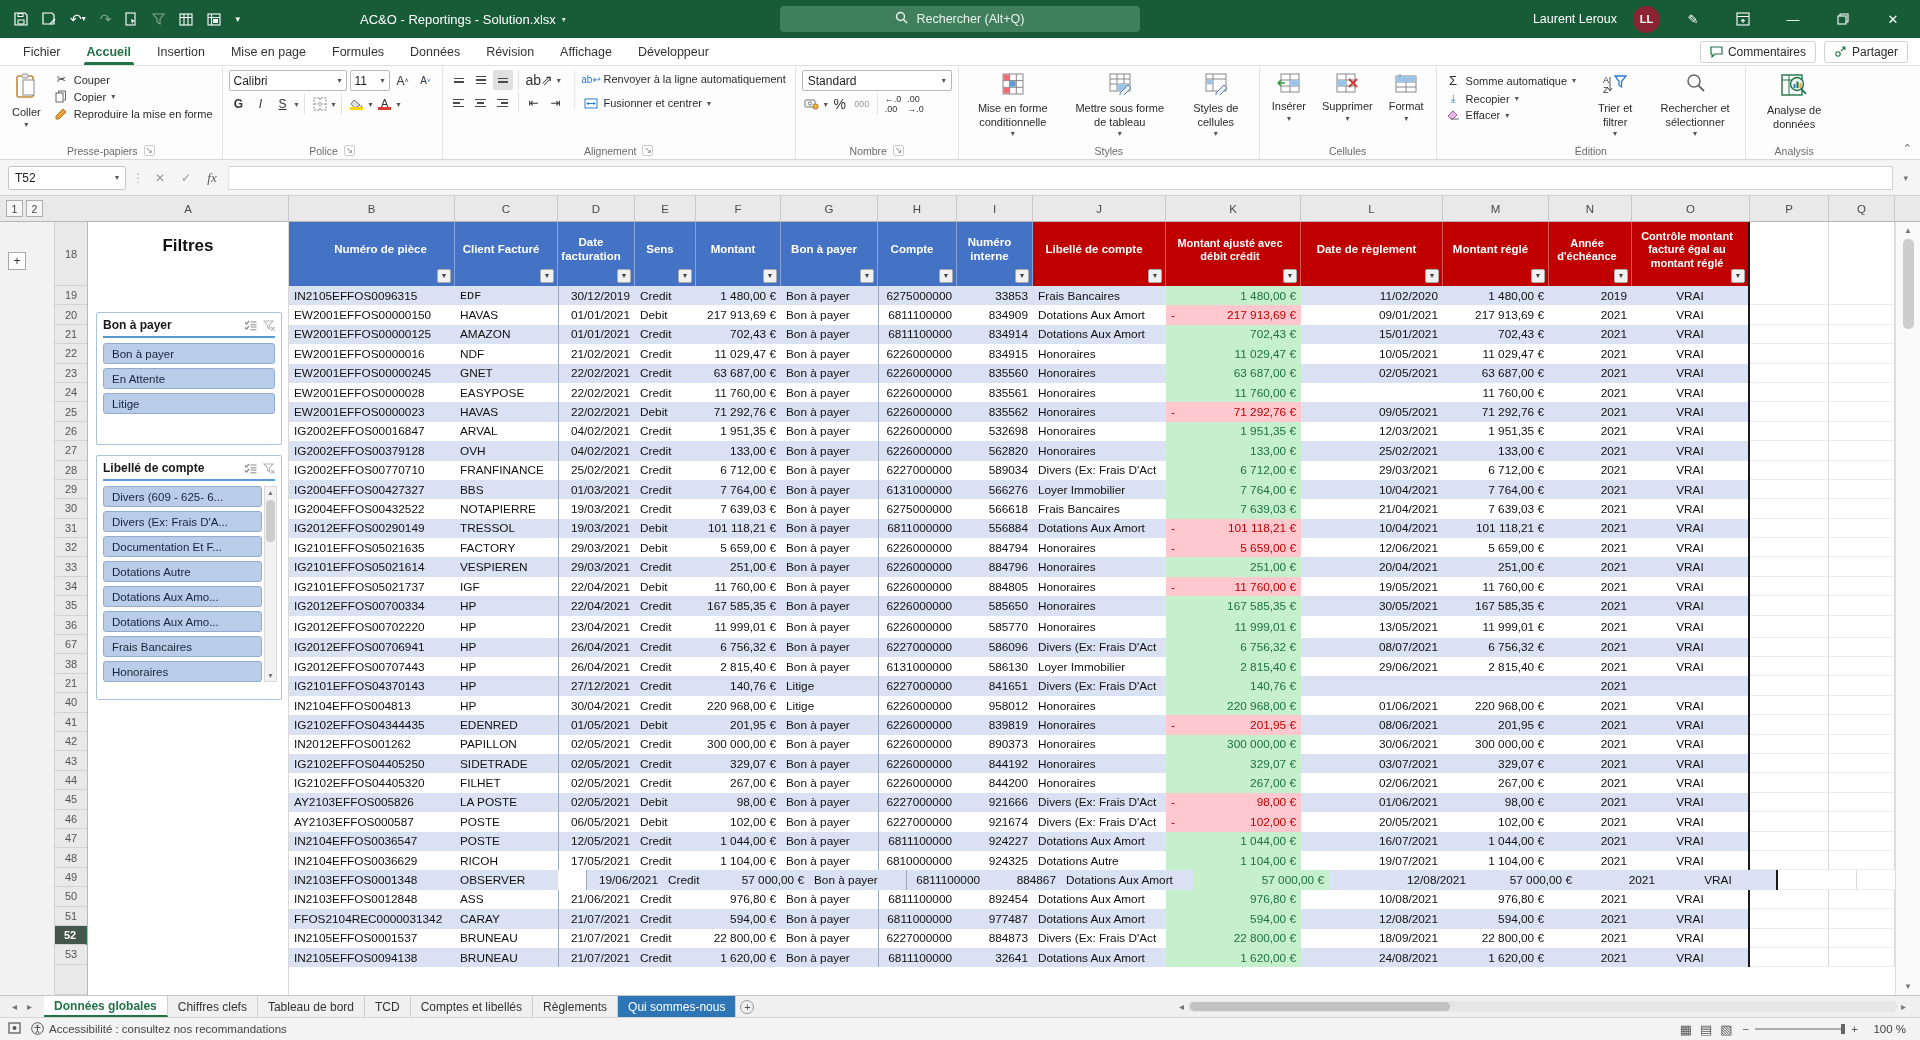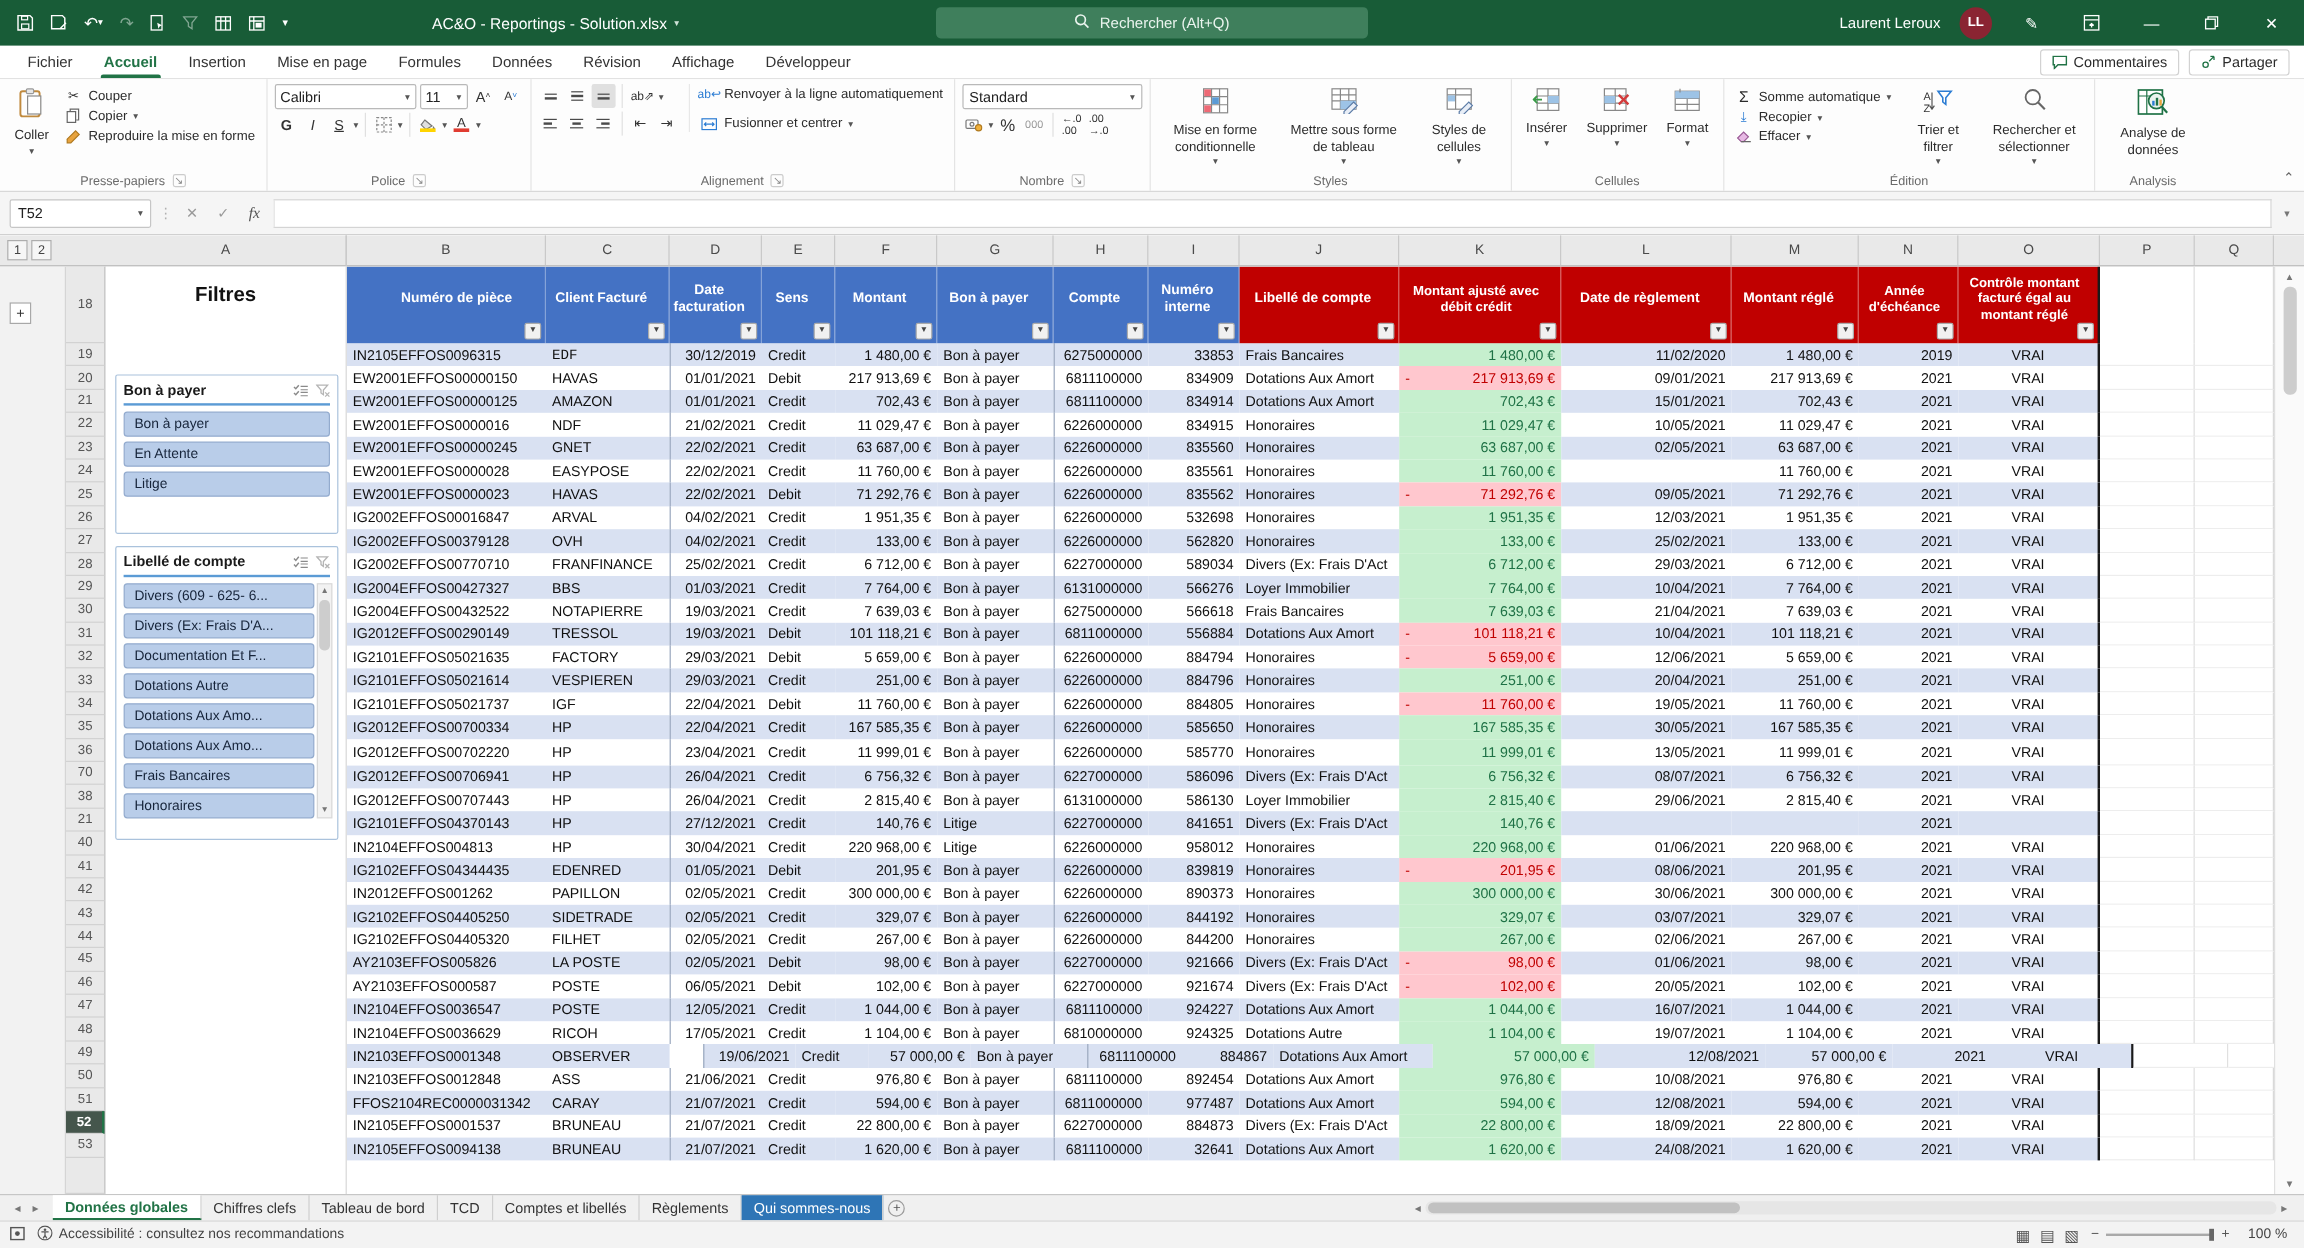--- a/index.html
+++ b/index.html
@@ -367,21 +367,21 @@
                   <i style="width:10px"></i>
                 </span>
               </span>
             <span class="mini sel">
                 <span class="lines">
                   <i style="width:10px"></i>
                   <i style="width:10px"></i>
                 </span>
               </span>
             <span class="sep-v"></span>
-            <span class="mini" style="font-size:10px">ab⇗</span>
+            <span class="mini" style="font-size:14px">ab⇗</span>
               <span class="dd">▾</span>
           </div>
           <div class="hr3">
             <span class="mini">
                 <span class="lines">
                   <i style="width:11px"></i>
                   <i style="width:7px"></i>
                   <i style="width:11px"></i>
                 </span>
               </span>
@@ -660,21 +660,21 @@
           <div class="g-cell" style="height: 19.4px;">27</div>
           <div class="g-cell" style="height: 19.4px;">28</div>
           <div class="g-cell" style="height: 19.4px;">29</div>
           <div class="g-cell" style="height: 19.4px;">30</div>
           <div class="g-cell" style="height: 19.4px;">31</div>
           <div class="g-cell" style="height: 19.4px;">32</div>
           <div class="g-cell" style="height: 19.4px;">33</div>
           <div class="g-cell" style="height: 19.4px;">34</div>
           <div class="g-cell" style="height: 19.4px;">35</div>
           <div class="g-cell" style="height: 19.4px;">36</div>
-          <div class="g-cell" style="height: 19.4px;">70</div>
+          <div class="g-cell" style="height: 19.4px;">67</div>
           <div class="g-cell" style="height: 19.4px;">38</div>
           <div class="g-cell" style="height: 19.4px;">21</div>
           <div class="g-cell" style="height: 19.4px;">40</div>
           <div class="g-cell" style="height: 19.4px;">41</div>
           <div class="g-cell" style="height: 19.4px;">42</div>
           <div class="g-cell" style="height: 19.4px;">43</div>
           <div class="g-cell" style="height: 19.4px;">44</div>
           <div class="g-cell" style="height: 19.4px;">45</div>
           <div class="g-cell" style="height: 19.4px;">46</div>
           <div class="g-cell" style="height: 19.4px;">47</div>

